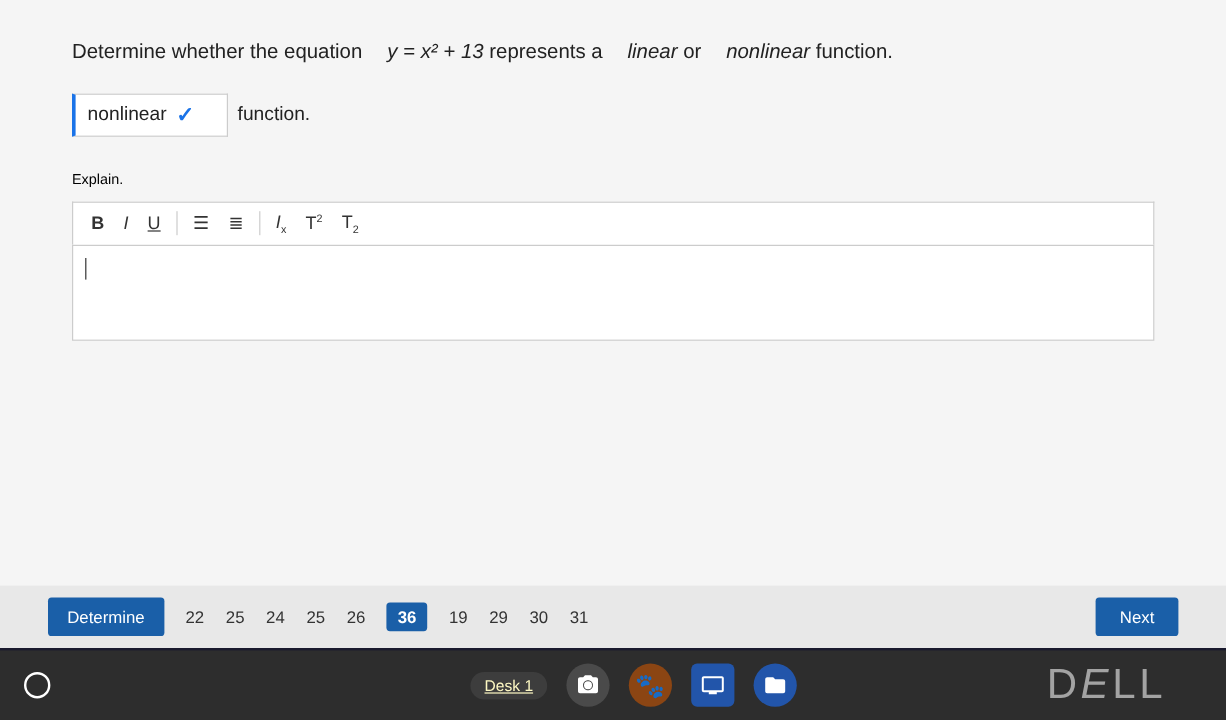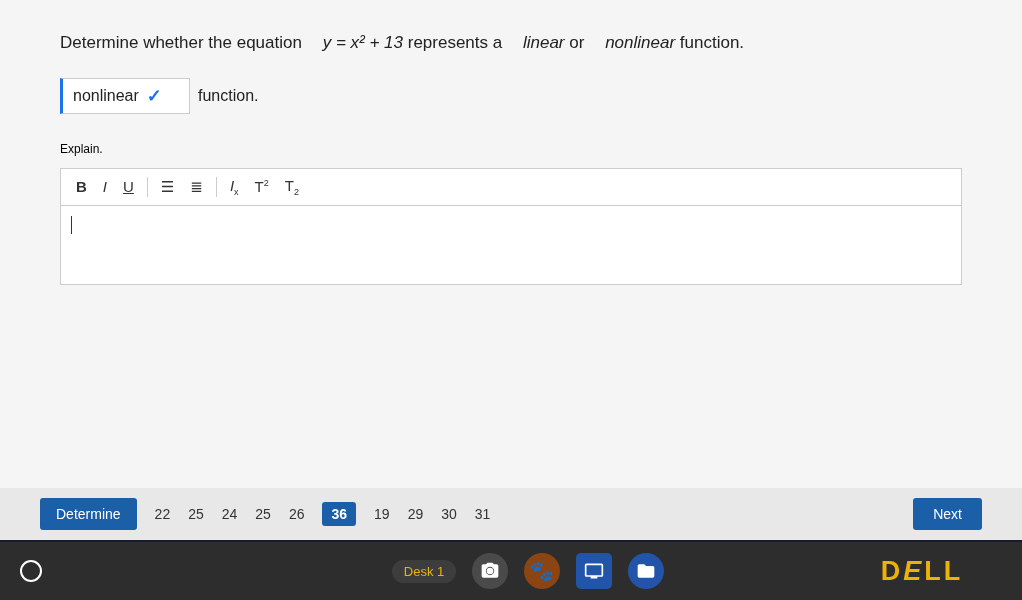--- a/index.html
+++ b/index.html
@@ -208,24 +208,25 @@
     .taskbar-center {
       flex: 1;
       display: flex;
       justify-content: center;
       align-items: center;
       gap: 16px;
     }
 
     .desk-label {
       background: #3d3d3d;
-      color: #eab308;
+      color: #fef9c3;
       font-size: 13px;
       padding: 4px 12px;
       border-radius: 12px;
+      text-decoration: underline;
     }
 
     .taskbar-icon {
       width: 36px;
       height: 36px;
       border-radius: 50%;
       display: flex;
       align-items: center;
       justify-content: center;
       font-size: 20px;
@@ -242,23 +243,23 @@
       bottom: 0;
       right: 0;
       width: 200px;
       height: 58px;
       display: flex;
       align-items: center;
       justify-content: center;
     }
 
     .dell-logo {
-      color: #eab308;
-      font-size: 27px;
-      font-weight: bold;
+      color: #a3a3a3;
+      font-size: 35px;
+      font-weight: normal;
       letter-spacing: 3px;
       font-family: 'Arial Black', sans-serif;
     }
   </style>
 </head>
 <body>
 
 <div class="main-content">
 
   <div class="question-text">

